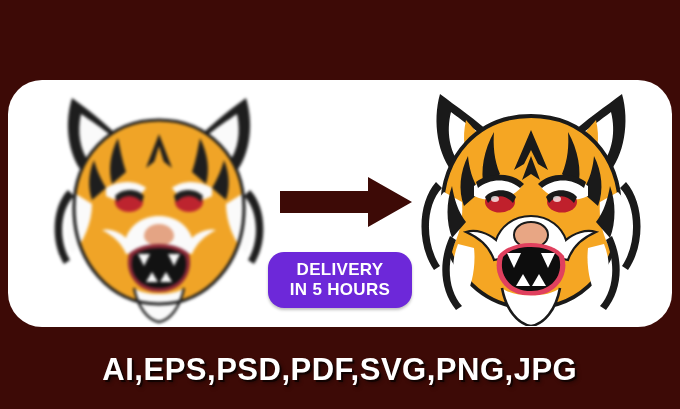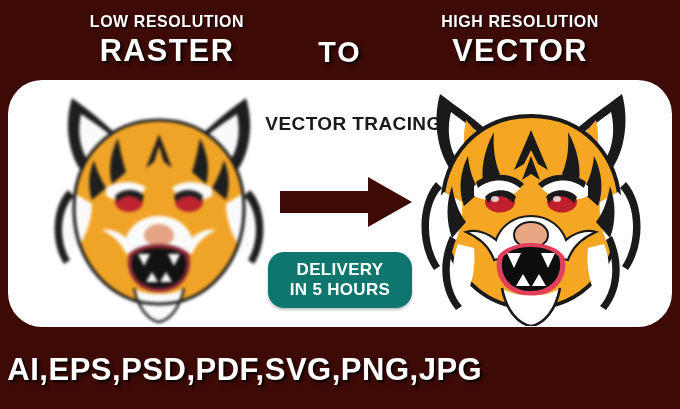--- a/index.html
+++ b/index.html
@@ -47,65 +47,48 @@
     text-align:center;color:#1a1a1a;
     font-size:19px;font-weight:bold;line-height:23px;letter-spacing:.4px;
   }
 
   
   .arrow{position:absolute;left:272px;top:97px;width:132px;height:50px;}
 
   
   .badge{
     position:absolute;left:260px;top:172px;width:144px;height:56px;
-    background:#0f766e;border-radius:16px;
+    background:#6d28d9;border-radius:16px;
     display:flex;align-items:center;justify-content:center;
     box-shadow:0 2px 3px rgba(0,0,0,.25);
   }
   .badge-inner{
     text-align:center;color:#ffffff;
     font-size:17px;font-weight:bold;line-height:20px;letter-spacing:.3px;
   }
 
   
   .tiger{position:absolute;}
   #tiger-left{left:26px;top:-4px;width:250px;height:250px;filter:blur(1.35px) contrast(.96);}
   #tiger-right{left:398px;top:-4px;width:250px;height:250px;}
 
   
   .formats{
     position:absolute;left:0;top:334px;width:680px;height:70px;
-    display:flex;align-items:center;
+    display:flex;align-items:center;justify-content:center;
     color:#ffffff;font-size:32px;font-weight:bold;letter-spacing:.5px;
     text-shadow:2px 2px 0 rgba(0,0,0,.6), 3px 3px 4px rgba(0,0,0,.4);
   }
   .formats span{transform:scaleX(.97);display:inline-block;}
 </style>
 </head>
 <body>
 
 <div class="stage">
 
-  <div class="headline">
-
-    <div class="hl-block" id="hl-left">
-      <div class="hl-small">LOW RESOLUTION</div>
-      <div class="hl-big">RASTER</div>
-    </div>
-
-    <div class="hl-block" id="hl-to">
-      <div class="hl-big">TO</div>
-    </div>
-
-    <div class="hl-block" id="hl-right">
-      <div class="hl-small">HIGH RESOLUTION</div>
-      <div class="hl-big">VECTOR</div>
-    </div>
-
-  </div>
 
   <div class="card">
 
     <div class="tiger" id="tiger-left">
       <svg viewBox="0 0 250 250" width="250" height="250" aria-hidden="true">
         <g>
 
           <path d="M38 22 C30 48 34 78 48 96 L86 62 C70 46 52 32 38 22Z" fill="#1a1a1a"></path>
           <path d="M212 22 C220 48 216 78 202 96 L164 62 C180 46 198 32 212 22Z" fill="#1a1a1a"></path>
           <path d="M47 38 C43 56 46 74 55 86 L80 62 C68 52 56 44 47 38Z" fill="#ffffff"></path>
@@ -144,21 +127,20 @@
 
           <path d="M100 212 C104 232 114 244 125 246 C136 244 146 232 150 212 C140 220 110 220 100 212Z" fill="#ffffff"></path>
           <path d="M100 212 C104 232 114 244 125 246 C136 244 146 232 150 212" fill="none" stroke="#1a1a1a" stroke-width="2.4"></path>
 
           <path d="M125 44 C75 44 40 82 40 132 C40 186 76 228 125 228 C174 228 210 186 210 132 C210 82 175 44 125 44Z" fill="none" stroke="#1a1a1a" stroke-width="3.2"></path>
         </g>
       </svg>
     </div>
 
     <div class="center-title">
-      <div>VECTOR TRACING</div>
     </div>
 
     <div class="arrow">
       <svg viewBox="0 0 132 50" width="132" height="50" aria-hidden="true">
         <path d="M0 14 L88 14 L88 0 L132 25 L88 50 L88 36 L0 36 Z" fill="#3D0A06"></path>
       </svg>
     </div>
 
     <div class="badge">
       <div class="badge-inner">

